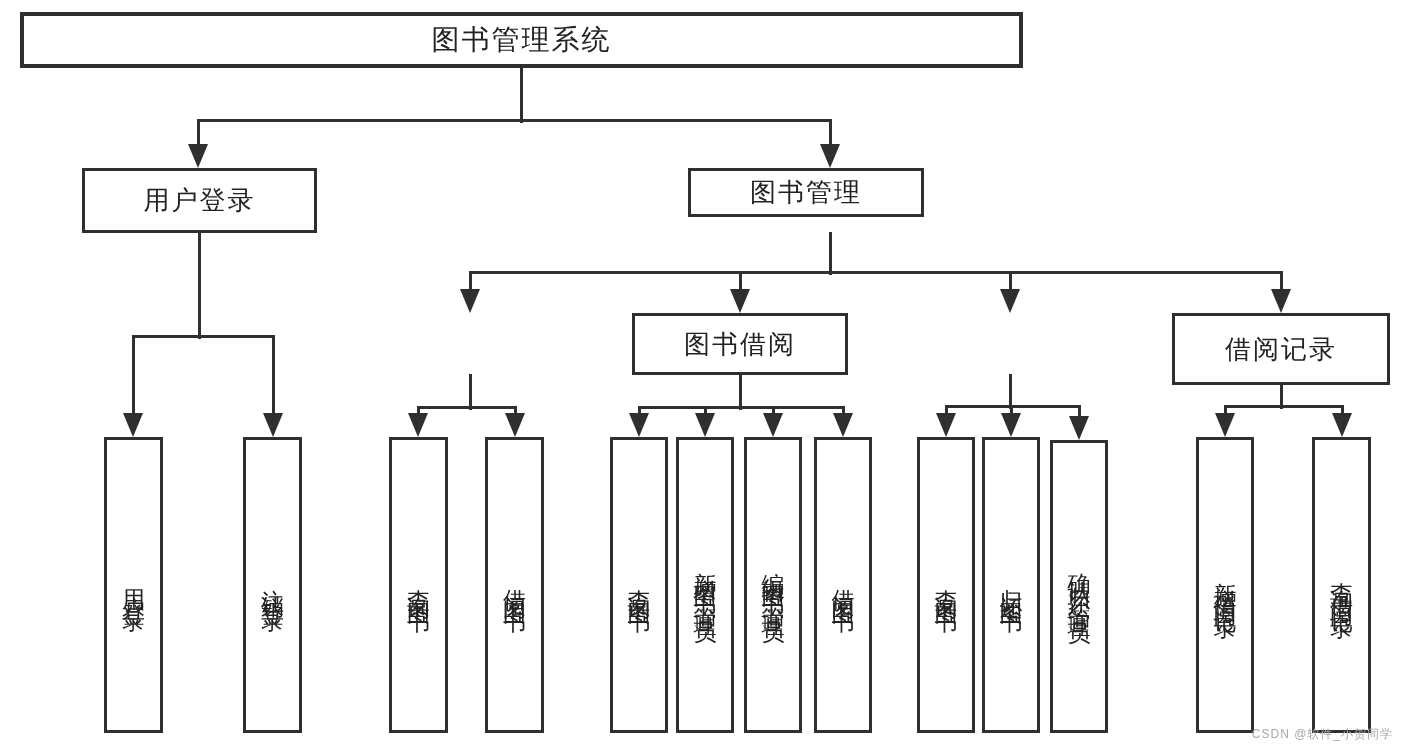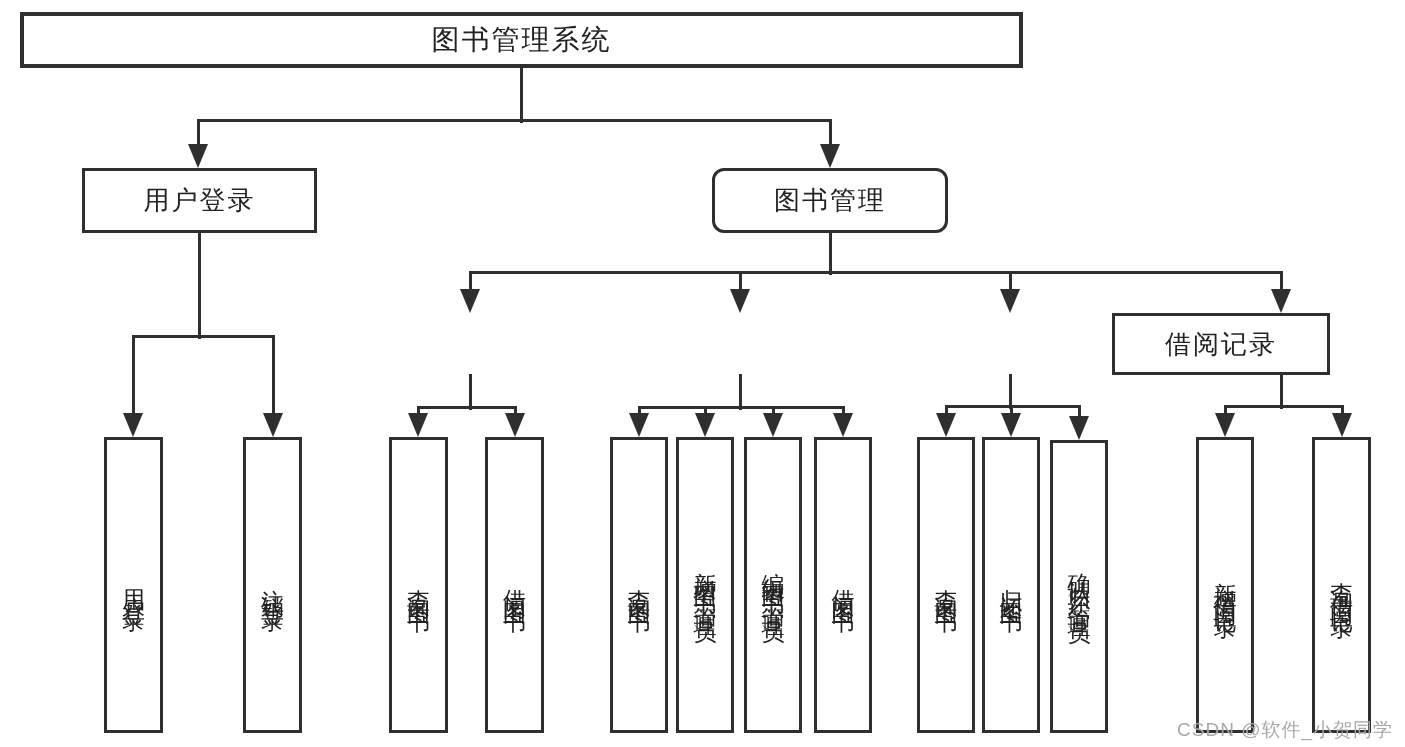--- a/index.html
+++ b/index.html
@@ -62,42 +62,45 @@
     height: 0;
     border-left: 10px solid transparent;
     border-right: 10px solid transparent;
     border-top: 24px solid var(--line);
     z-index: 1;
   }
   .watermark {
     position: absolute;
     right: 12px;
     bottom: 4px;
-    font-size: 19px;
+    font-size: 12px;
     color: var(--wm);
     letter-spacing: 1px;
     z-index: 3;
     white-space: nowrap;
   }
 </style>
 </head>
 <body>
 
 <div id="canvas">
   <div class="watermark">CSDN @软件_小贺同学</div>
 <div class="node root" style="left: 20px; top: 12px; width: 1003px; height: 56px;">
       <span>图书管理系统</span>
     </div>
     <div class="node branch" style="left: 82px; top: 168px; width: 235px; height: 65px;">
       <span>用户登录</span>
     </div>
-    <div class="node branch" style="left: 712px; top: 168px; width: 236px; height: 65px; border-radius: 12px;">
+    <div class="node branch" style="left: 688px; top: 168px; width: 236px; height: 49px;">
       <span>图书管理</span>
     </div>
-    <div class="node branch" style="left: 1112px; top: 313px; width: 218px; height: 62px;">
+    <div class="node branch" style="left: 632px; top: 313px; width: 216px; height: 62px;">
+      <span>图书借阅</span>
+    </div>
+    <div class="node branch" style="left: 1172px; top: 313px; width: 218px; height: 72px;">
       <span>借阅记录</span>
     </div>
     <div class="node leaf" style="left: 104px; top: 437px; width: 59px; height: 296px;">
       <span>用户登录</span>
     </div>
     <div class="node leaf" style="left: 243px; top: 437px; width: 59px; height: 296px;">
       <span>注销登录</span>
     </div>
     <div class="node leaf" style="left: 389px; top: 437px; width: 59px; height: 296px;">
       <span>查询图书</span>

